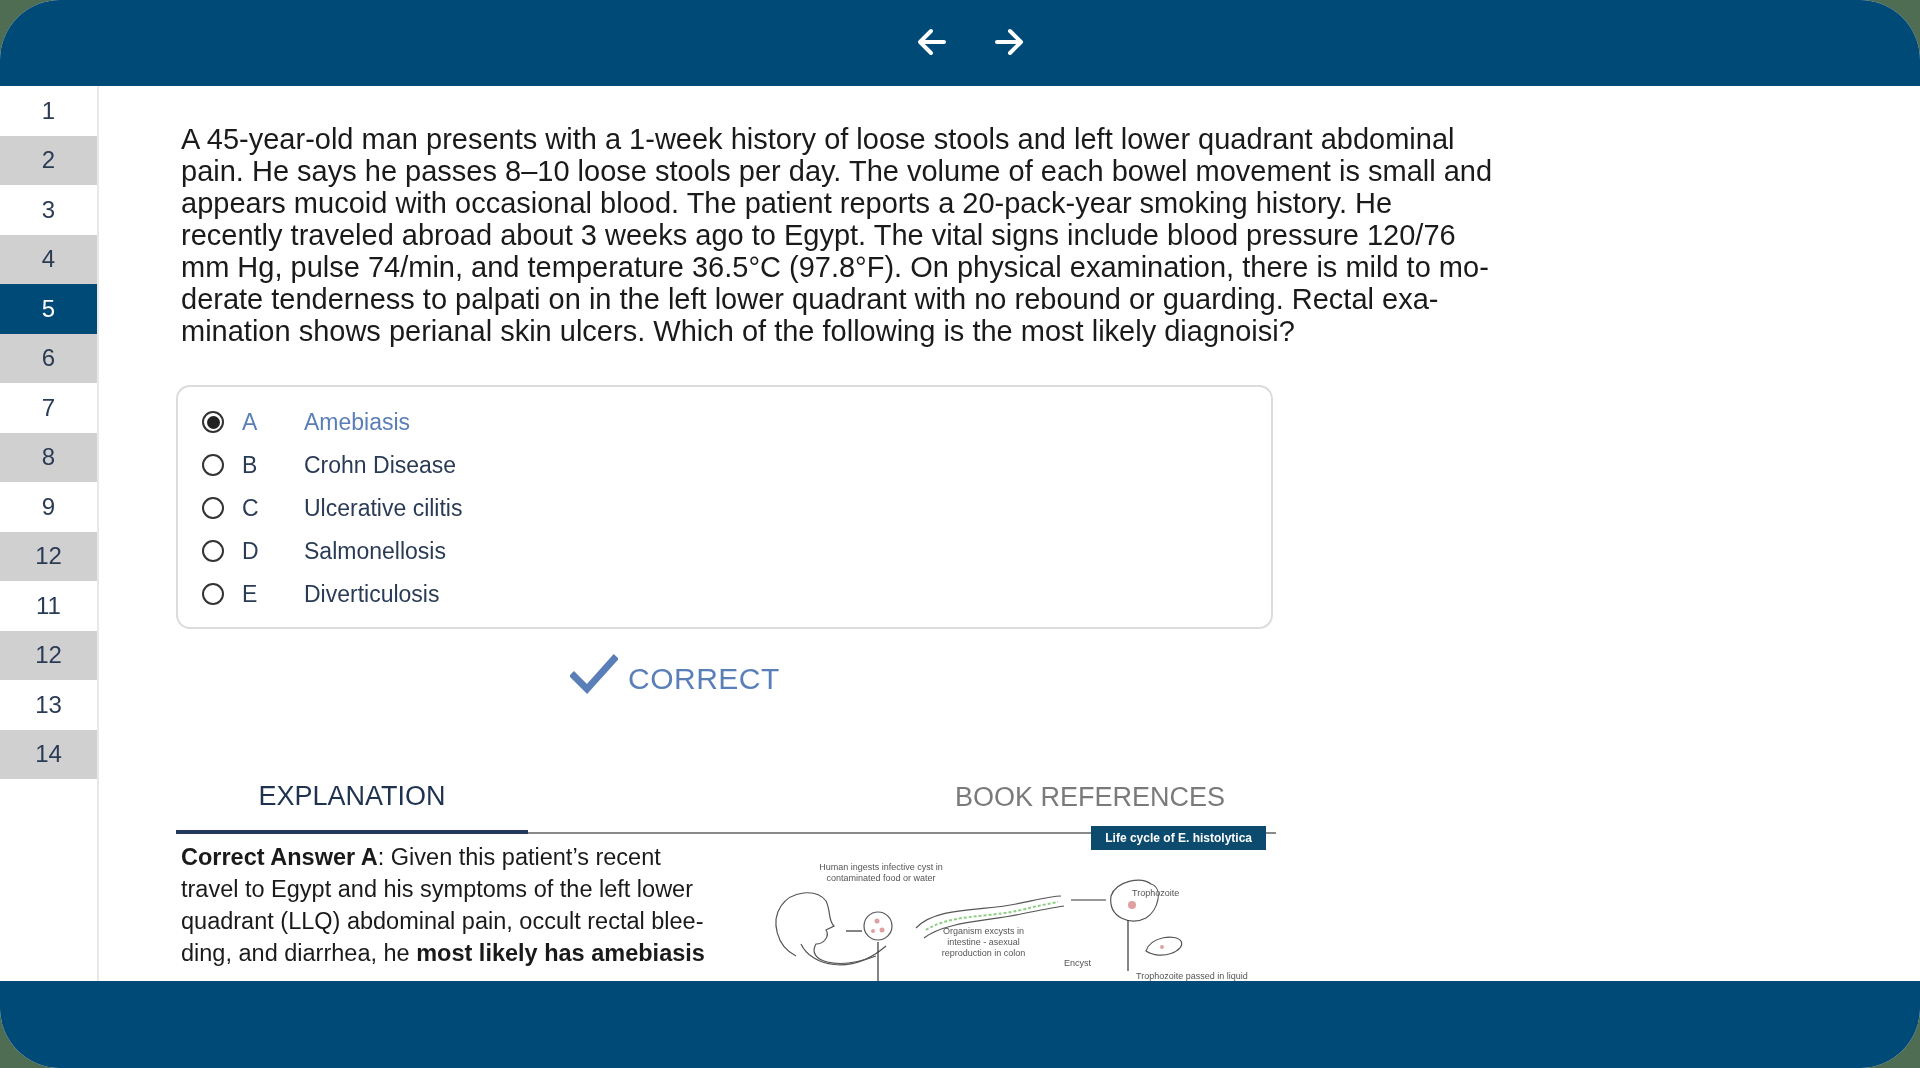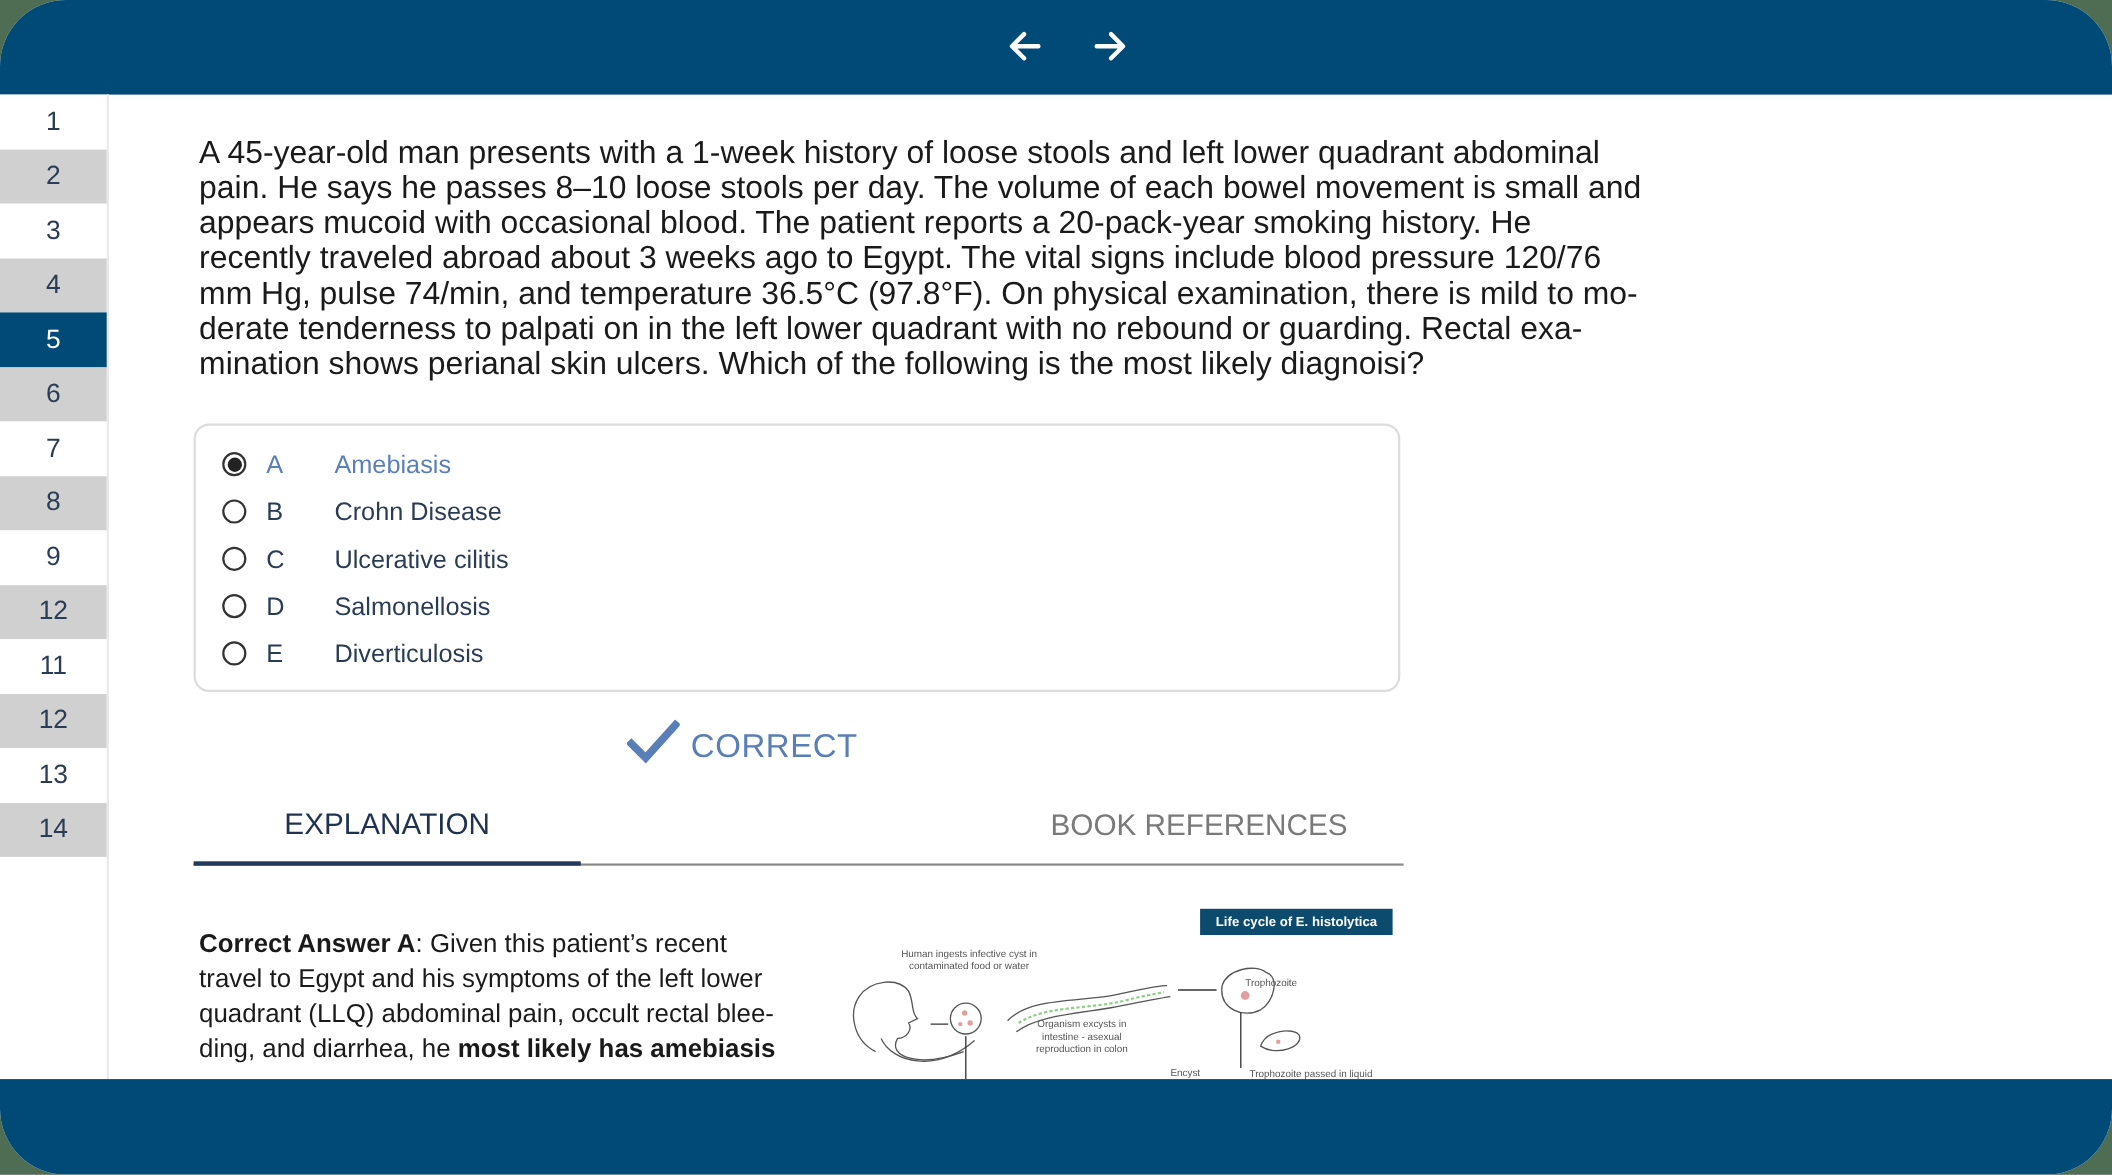--- a/index.html
+++ b/index.html
@@ -61,21 +61,21 @@
   }
   .ans-letter { width:62px; margin-left:18px; font-size:23px; color:#2a3b55; }
   .ans-text { font-size:23px; color:#2a3b55; }
   .ans-row.selected .ans-letter, .ans-row.selected .ans-text { color:#5a7fb8; }
   .correct {
     position:absolute; left:394px; top:568px; display:flex; align-items:flex-end;
   }
   .correct svg { width:48px; height:42px; }
   .correct span { font-size:30px; color:#5a7fb8; margin-left:10px; letter-spacing:0.5px; }
   .tabs {
-    position:absolute; left:0; top:629px; width:1100px; height:70px;
+    position:absolute; left:0; top:676px; width:1100px; height:70px;
     border-bottom:2px solid #8a8a8a;
   }
   .tab {
     position:absolute; top:0; height:70px; display:flex; align-items:center;
     justify-content:center; font-size:27px; color:#7a7a7a; cursor:pointer;
   }
   .tab.active { color:#1f3350; border-bottom:4px solid #233a5c; height:68px; top:0; }
   .explain {
     position:absolute; left:5px; top:755px; width:560px;
     font-size:23.5px; line-height:32px; color:#1a1a1a;
@@ -182,21 +182,21 @@
       <p>travel to Egypt and his symptoms of the left lower</p>
       <p>quadrant (LLQ) abdominal pain, occult rectal blee-</p>
       <p><span>ding, and diarrhea, he </span><b>most likely has amebiasis</b></p>
     </div>
 
     <div class="diagram">
       <div class="diagram-title">Life cycle of E. histolytica</div>
       <div class="dlabel" style="left:40px; top:36px; width:150px;">Human ingests infective cyst in contaminated food or water</div>
       <div class="dlabel" style="left:165px; top:100px; width:105px;">Organism excysts in intestine - asexual reproduction in colon</div>
       <div class="dlabel" style="left:366px; top:62px;">Trophozoite</div>
-      <div class="dlabel" style="left:298px; top:144px;">Encyst</div>
+      <div class="dlabel" style="left:298px; top:132px;">Encyst</div>
       <div class="dlabel" style="left:370px; top:145px;">Trophozoite passed in liquid</div>
       <svg width="510" height="155" style="position:absolute;left:0;top:0;">
 
         <path d="M30 130 C10 120 5 95 15 80 C25 65 50 62 60 75 C65 85 62 95 68 100 L60 104 C64 110 58 118 50 118 C40 135 70 145 110 130" stroke="#555" stroke-width="1.2" fill="none"></path>
         <path d="M35 118 C45 140 85 150 120 120" stroke="#555" stroke-width="1.2" fill="none"></path>
 
         <circle cx="112" cy="100" r="14" stroke="#555" stroke-width="1.2" fill="none"></circle>
         <circle cx="111" cy="95" r="2.5" fill="#e0a0a0"></circle>
         <circle cx="116" cy="104" r="2.5" fill="#e0a0a0"></circle>
         <circle cx="107" cy="105" r="2" fill="#e0a0a0"></circle>

